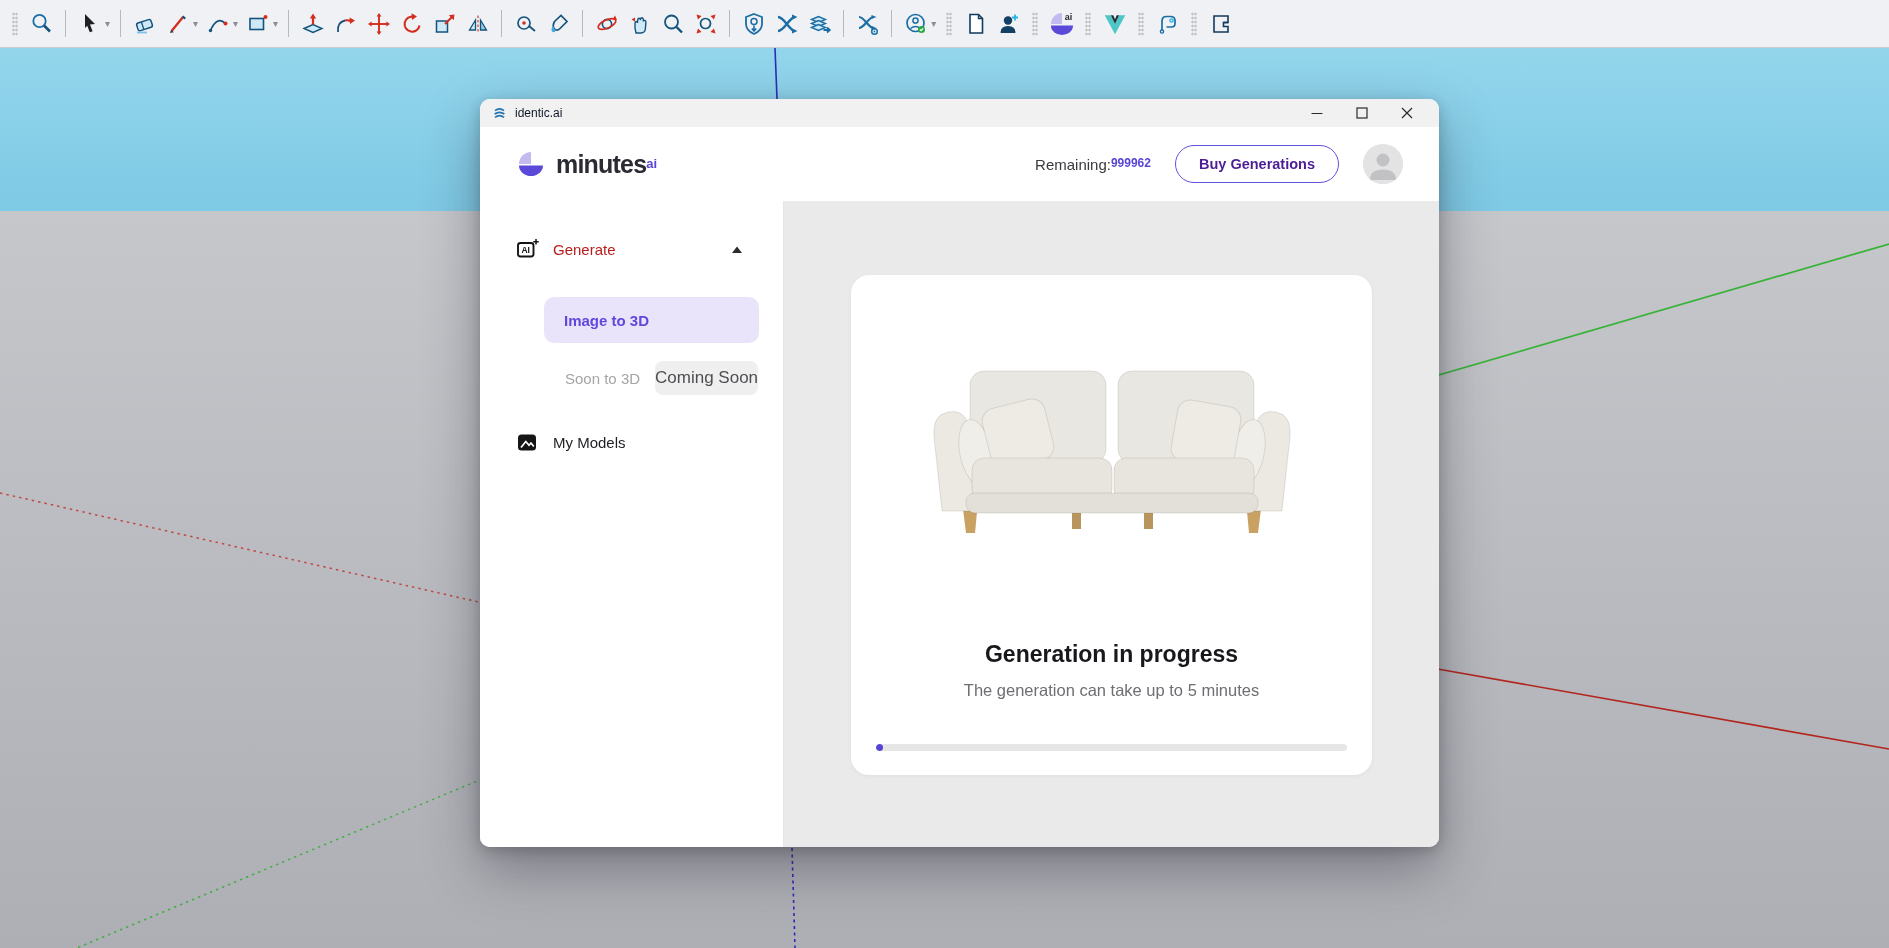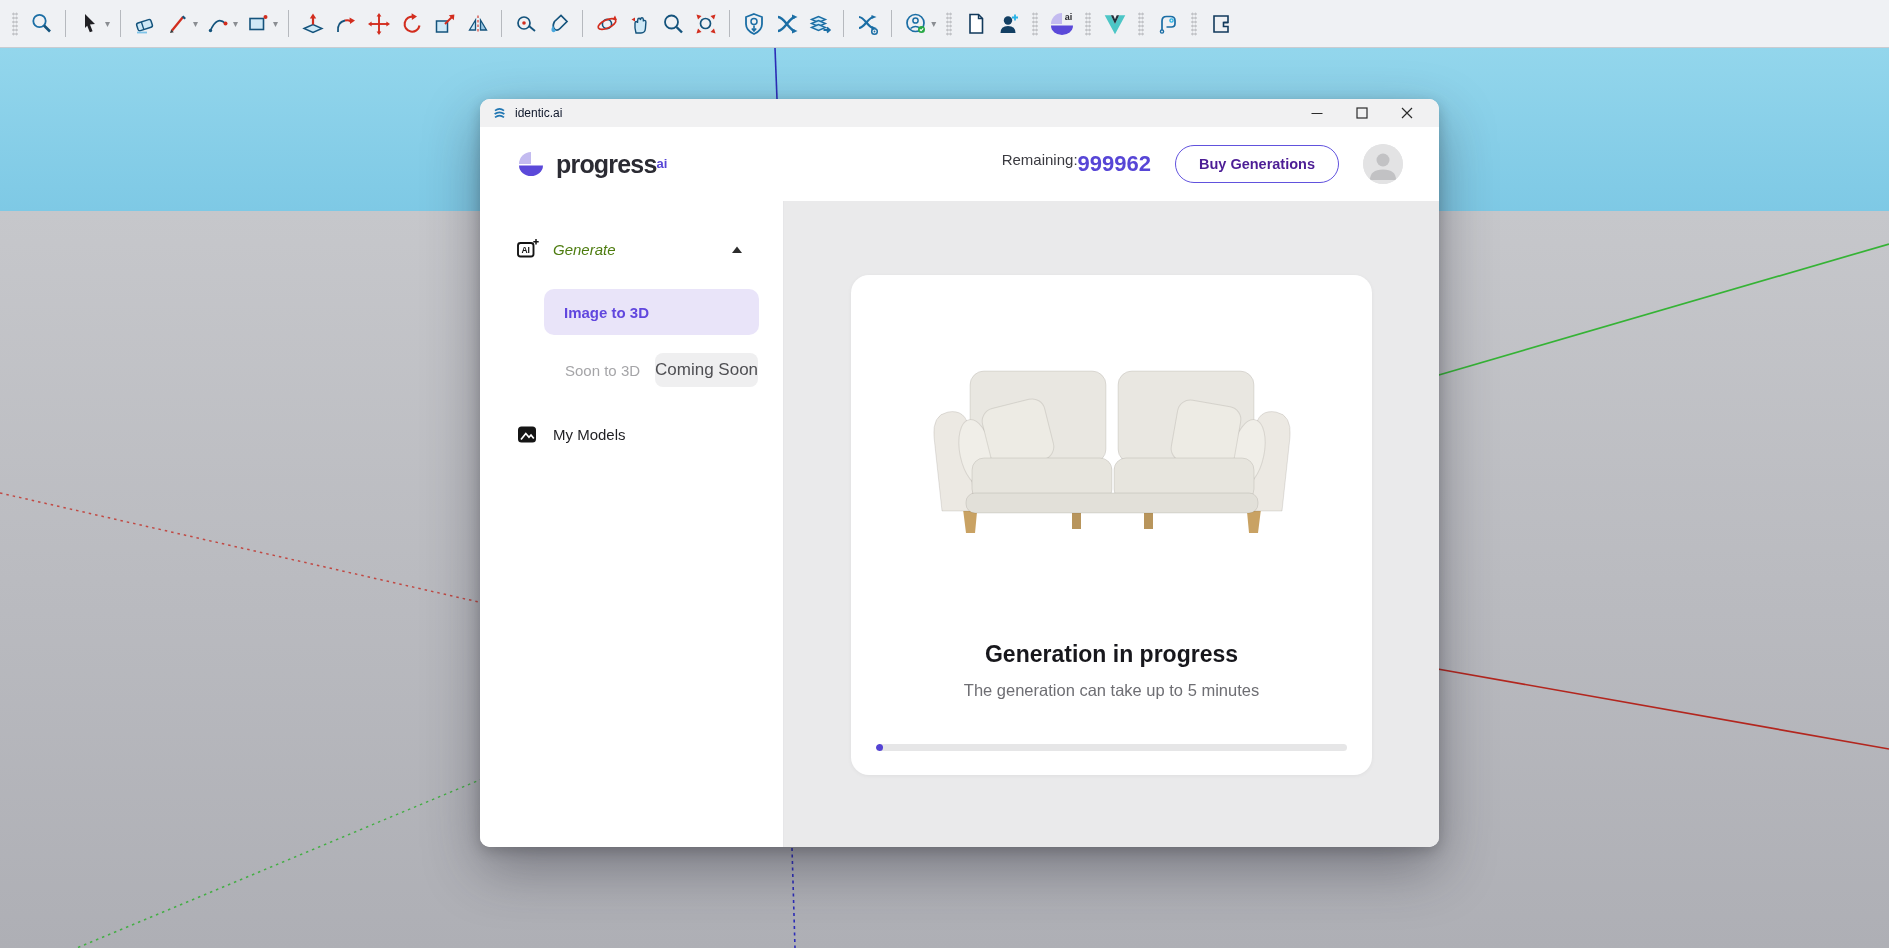--- a/index.html
+++ b/index.html
@@ -36,32 +36,32 @@
   .win-controls { margin-left:auto; display:flex; align-items:center; gap:33px; padding-right:14px; }
   .win-controls svg { display:block; }
 
   .app-header { height:74px; background:#fff; display:flex; align-items:center; padding:0 36px; }
   .brand { display:flex; align-items:flex-start; gap:10px; }
   .brand-name { font-size:25px; font-weight:800; color:#2b2b33; letter-spacing:-.8px; line-height:30px; }
   .brand-sup { font-size:13px; font-weight:700; color:#5746d6; transform:translateY(-5px); display:inline-block; }
   .header-right { margin-left:auto; display:flex; align-items:center; gap:24px; }
   .remaining { display:flex; align-items:flex-start; }
   .remaining-label { font-size:15px; color:#3a3a40; }
-  .remaining-value { font-size:22px; font-weight:700; color:#5746d6; }
+  .remaining-value { font-size:12px; font-weight:700; color:#5746d6; }
   .buy-btn { background:#fff; border:1.6px solid #6152dd; color:#4c1d95; font-weight:700;
     font-size:14.5px; padding:10px 23px; border-radius:24px; cursor:pointer;
     font-family:"Liberation Sans", sans-serif; }
   .avatar { width:40px; height:40px; border-radius:50%; background:#e3e3e4; overflow:hidden; cursor:pointer; }
 
   .app-body { display:flex; height:646px; }
   .sidebar { width:304px; background:#fff; border-right:1px solid #e6e6e8; padding-top:28px; flex:none; }
   .gen-row { display:flex; align-items:center; gap:14px; padding:0 40px 0 36px; height:40px; cursor:pointer; }
-  .gen-label { font-size:15px; color:#4d7c0f; font-weight:500;font-style:italic; }
+  .gen-label { font-size:15px; color:#b91c1c; font-weight:500; }
   .gen-chevron { margin-left:auto; }
-  .nav-pill { margin:20px 24px 0 64px; height:46px; border-radius:10px; background:#e9e4f9;
+  .nav-pill { margin:28px 24px 0 64px; height:46px; border-radius:10px; background:#e9e4f9;
     display:flex; align-items:center; padding-left:20px; cursor:pointer; }
   .nav-pill span { color:#6147de; font-weight:700; font-size:15px; }
   .text3d-row { margin:18px 0 0 85px; display:flex; align-items:center; gap:15px; cursor:default; }
   .text3d-label { font-size:15px; color:#a5a5a8; font-weight:500; }
   .badge { background:#efeff0; color:#4f4f53; font-size:17px; padding:7px 0; border-radius:8px; }
   .models-row { margin:36px 0 0 36px; display:flex; align-items:center; gap:14px; cursor:pointer; }
   .models-label { font-size:15px; color:#1f1f23; font-weight:500; }
 
   .main-area { flex:1; background:#eaeaeb; display:flex; justify-content:center; }
   .card { width:521px; height:500px; margin-top:74px; background:#fff; border-radius:18px;
@@ -361,21 +361,21 @@
     </div>
   </div>
 
   <div class="app-header">
     <div class="brand">
       <svg width="30" height="30" viewBox="0 0 30 30">
         <path d="M15 3 A12 12 0 0 0 3 15 L15 15 Z" fill="#c3bbf0"></path>
         <path d="M3 16.5 L27 16.5 A12 10.5 0 0 1 3 16.5 Z" fill="#5b49d9"></path>
       </svg>
       <div>
-        <span class="brand-name">progress</span><span class="brand-sup">ai</span>
+        <span class="brand-name">minutes</span><span class="brand-sup">ai</span>
       </div>
     </div>
     <div class="header-right">
       <div class="remaining">
         <span class="remaining-label">Remaining:</span>
         <span class="remaining-value">999962</span>
       </div>
       <button class="buy-btn">Buy Generations</button>
       <div class="avatar">
         <svg width="40" height="40" viewBox="0 0 40 40">

